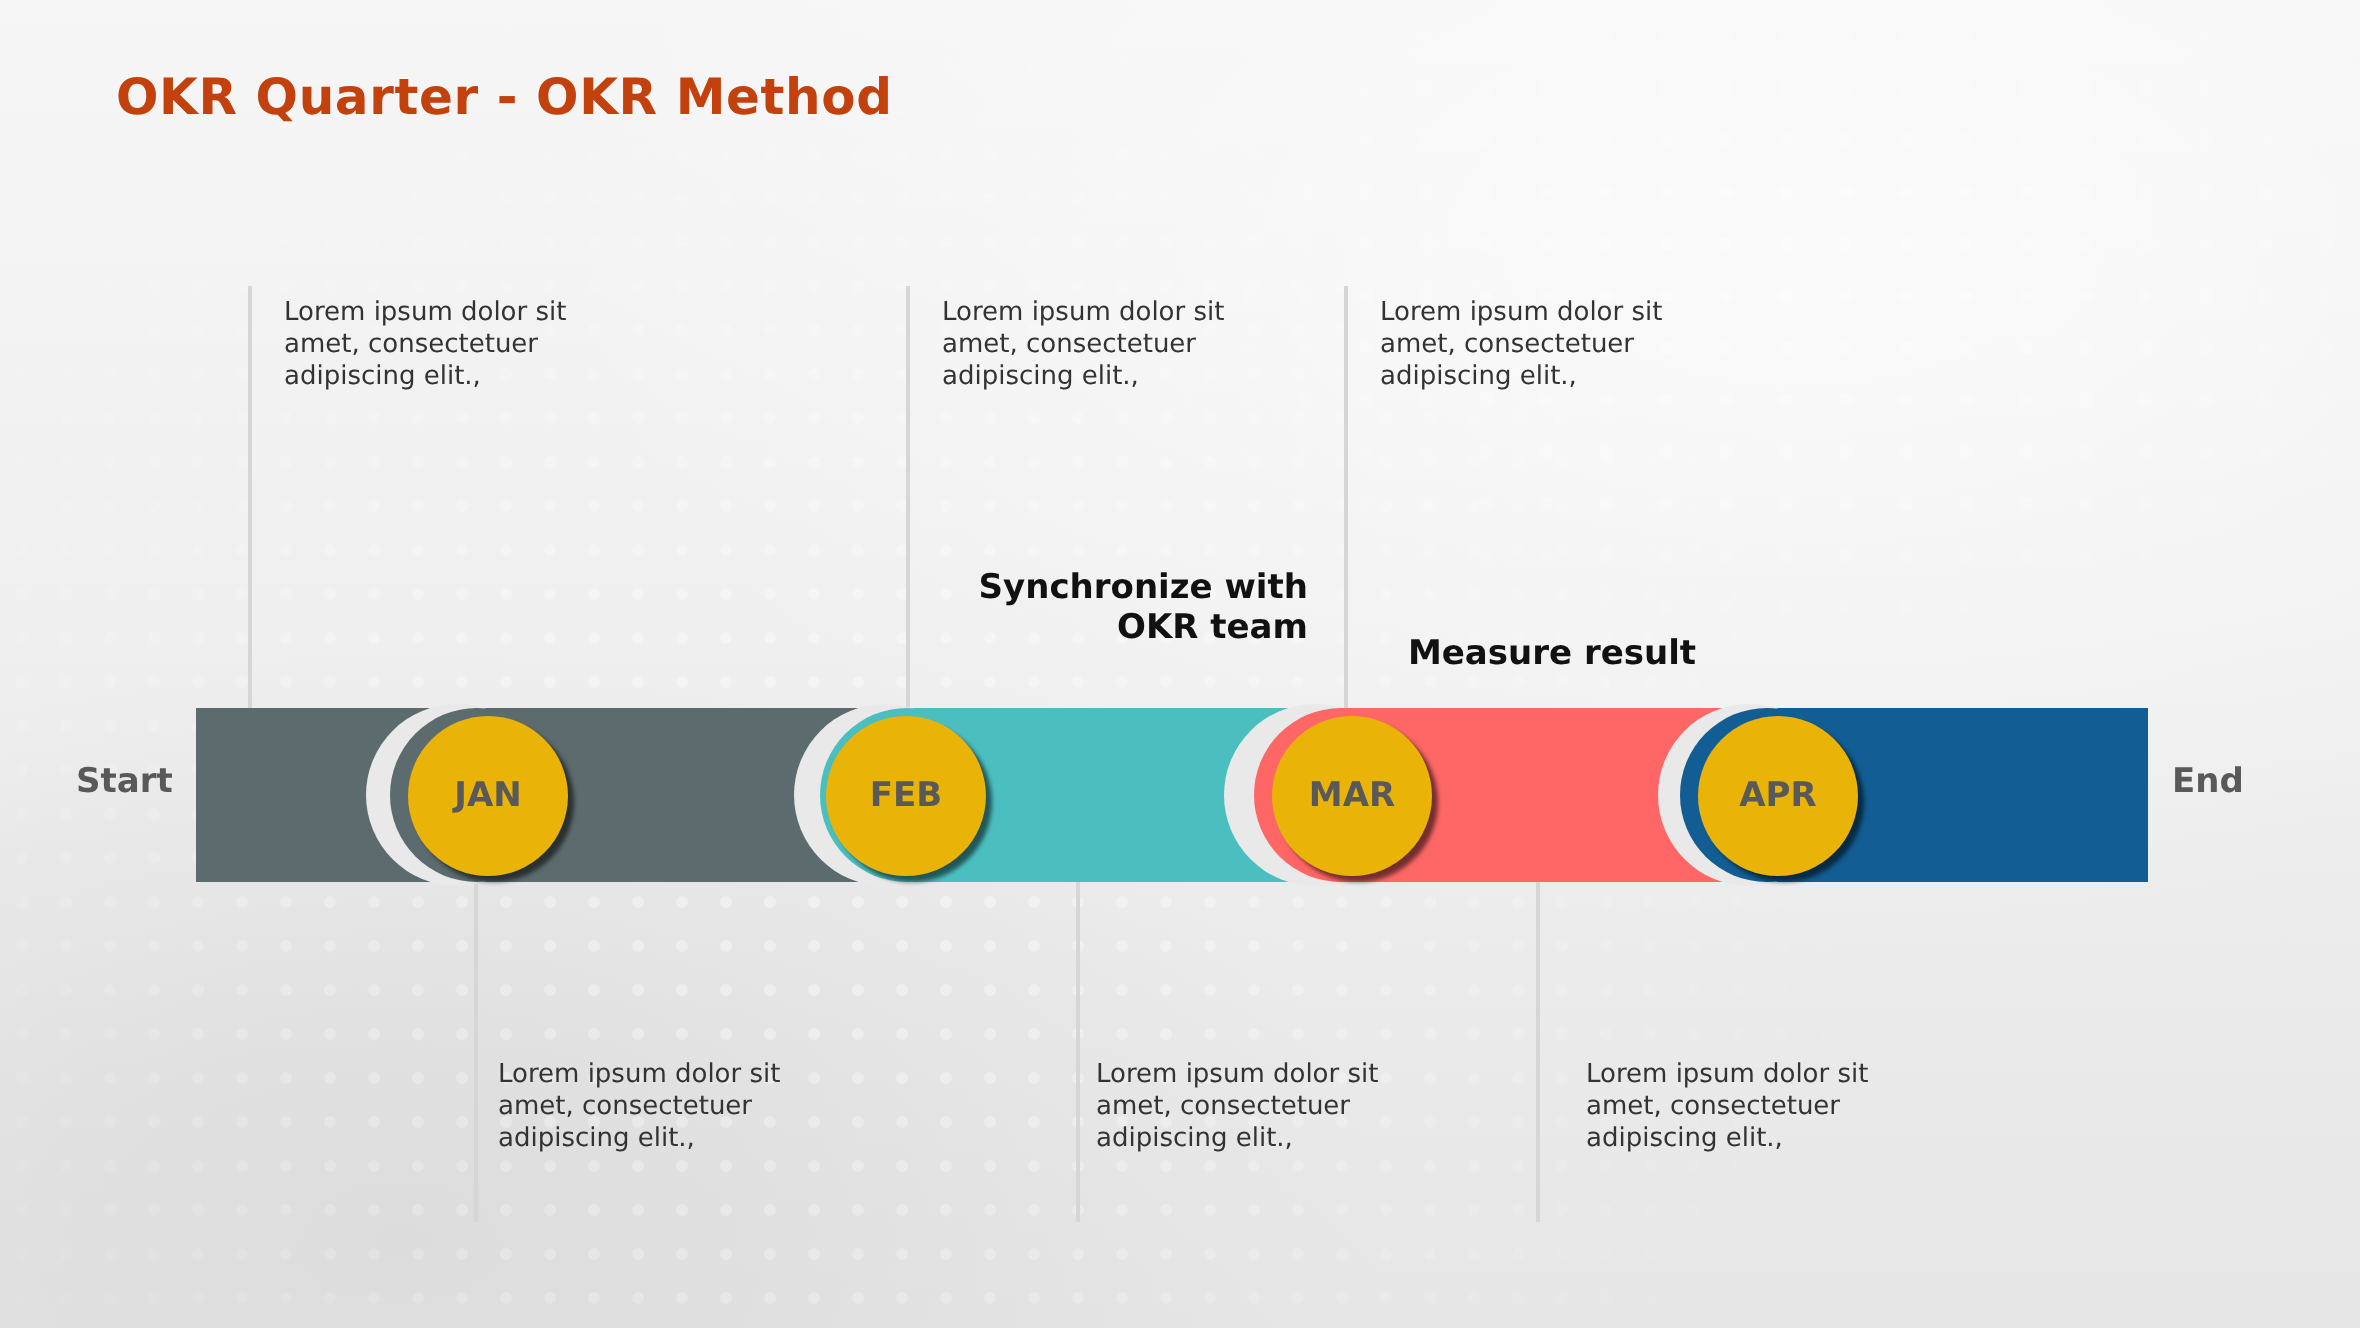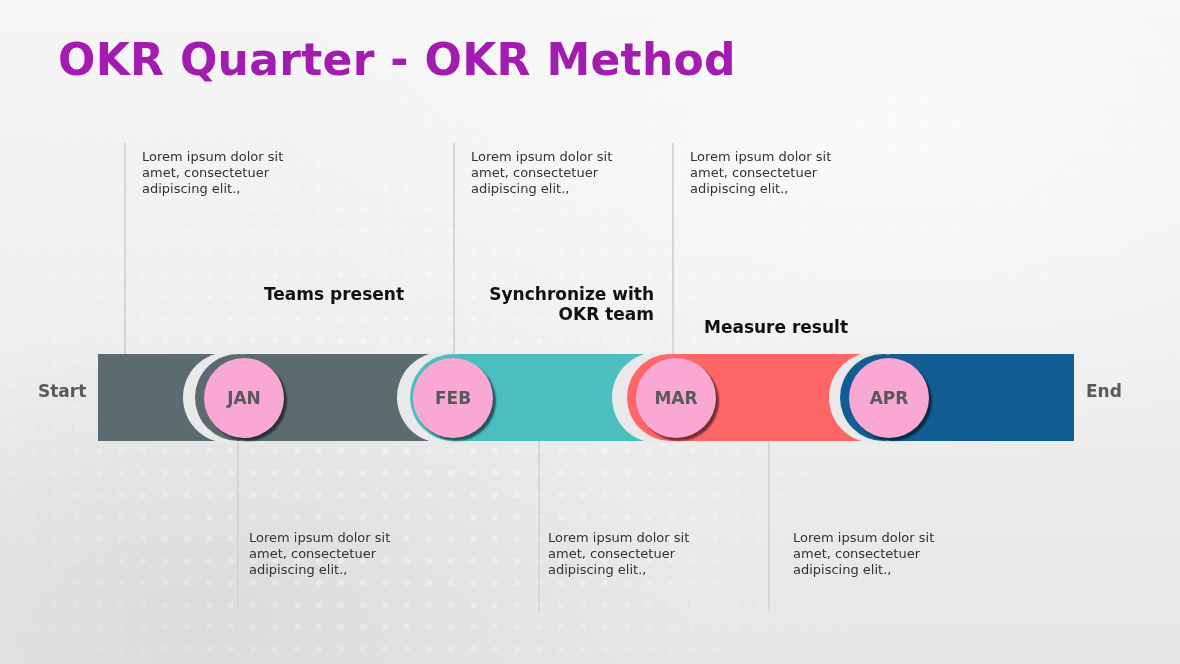--- a/index.html
+++ b/index.html
@@ -23,21 +23,21 @@
     position:absolute; inset:0; pointer-events:none;
     background-image: radial-gradient(circle, rgba(255,255,255,0.8) 3px, rgba(255,255,255,0) 4px);
     background-size: 30px 26px;
     background-position: 8px 5px;
     opacity:0.5;
     -webkit-mask-image: radial-gradient(ellipse 360px 200px at 900px 150px, #000 0%, transparent 100%);
     mask-image: radial-gradient(ellipse 360px 200px at 900px 150px, #000 0%, transparent 100%);
   }
   .title {
     position:absolute; left:58px; top:34px;
-    font-size:44px; font-weight:bold; color:#a21caf; letter-spacing:0.3px;
+    font-size:25px; font-weight:bold; color:#c2410c; letter-spacing:0.3px;
   }
   .vline { position:absolute; width:2px; background:#d6d6d6; }
   .note {
     position:absolute; width:170px;
     font-size:13px; line-height:16px; color:#333;
   }
   .heading {
     position:absolute; font-size:17px; font-weight:bold; color:#111;
     text-align:center; line-height:20px;
   }
@@ -49,21 +49,21 @@
   }
   .ghost {
     position:absolute; top:352px; width:91px; height:91px; border-radius:50%;
     background:#e9e9e9;
   }
   .ring {
     position:absolute; top:354px; width:87px; height:87px; border-radius:50%;
   }
   .circle {
     position:absolute; top:358px; width:80px; height:80px; border-radius:50%;
-    background:#f9a8d4;
+    background:#eab308;
     box-shadow: 3px 3px 2px rgba(0,0,0,0.55);
     display:flex; align-items:center; justify-content:center;
     font-size:17px; font-weight:bold; color:#595959;
   }
 </style>
 </head>
 <body>
 
 <div class="dots"></div>
 <div class="dots2"></div>
@@ -87,21 +87,20 @@
   <div>amet, consectetuer</div>
   <div>adipiscing  elit.,</div>
 </div>
 <div class="note" style="left:690px; top:149px;">
   <div>Lorem ipsum  dolor sit</div>
   <div>amet, consectetuer</div>
   <div>adipiscing  elit.,</div>
 </div>
 
 <div class="heading" style="left:244px; top:284px; width:180px;">
-  <div>Teams present</div>
 </div>
 <div class="heading" style="left:464px; top:284px; width:190px;text-align:right;">
   <div>Synchronize with</div>
   <div>OKR team</div>
 </div>
 <div class="heading" style="left:686px; top:317px; width:180px;">
   <div>Measure result</div>
 </div>
 
 <div class="edge-label" style="left:38px; top:381px;text-align:center;">Start</div>

